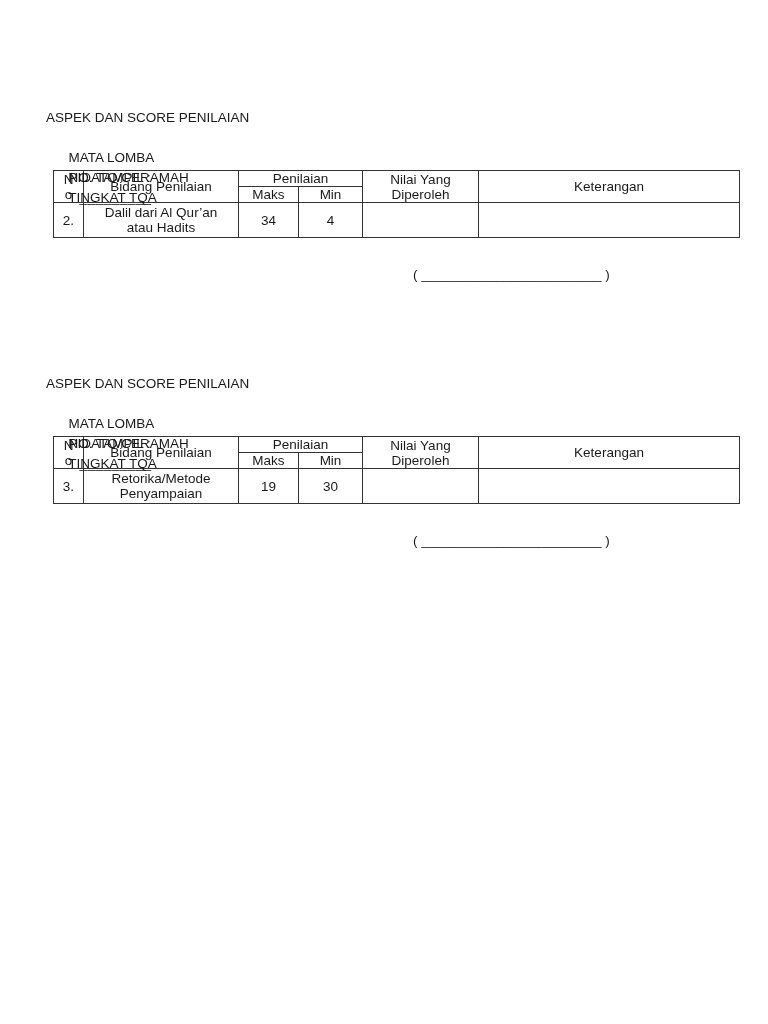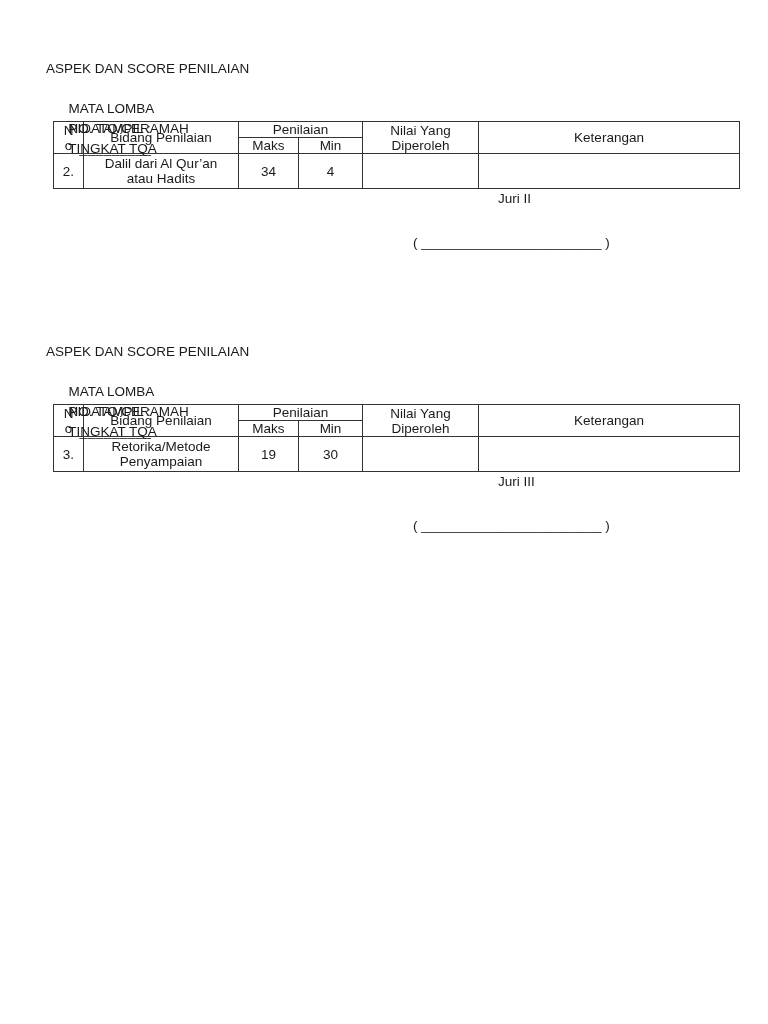--- a/index.html
+++ b/index.html
@@ -5,21 +5,21 @@
   * { box-sizing: border-box; }
   html, body { margin: 0; padding: 0; }
   body {
     width: 768px; height: 1024px;
     background: #ffffff;
     color: #1a1a1a;
     font-family: "Liberation Sans", "DejaVu Sans", sans-serif;
     font-size: 13.5px;
     overflow: hidden;
   }
-  .sheet { width: 768px; height: 1024px; padding-top: 59px; }
+  .sheet { width: 768px; height: 1024px; padding-top: 108px; }
   .section { padding-left: 46px; }
   .section-2 { margin-top: 92px; }
   .hline { height: 20px; line-height: 20px; white-space: pre; }
   .bold { font-weight: normal; }
   .blank { margin-left: 11px; letter-spacing: 0.5px; }
   table.score {
     border-collapse: collapse;
     table-layout: fixed;
     width: 686px;
     margin-left: 7px;
@@ -84,21 +84,20 @@
         <td>2.</td>
         <td>Dalil dari Al Qur’an<br>atau Hadits</td>
         <td>34</td>
         <td>4</td>
         <td></td>
         <td></td>
       </tr>
     </tbody>
       </table>
 
-    <div class="juri">Juri II</div>
     <div class="sig">( ________________________ )</div>
   </div>
 
   <div class="section section-2">
     <div class="hline">ASPEK DAN SCORE PENILAIAN</div>
     <div class="hline">
       <span>MATA LOMBA</span>
       <span class="bold">PIDATO/CERAMAH</span>
       <span>TINGKAT TQA</span>
     </div>
@@ -135,17 +134,16 @@
         <td>3.</td>
         <td>Retorika/Metode<br>Penyampaian</td>
         <td>19</td>
         <td>30</td>
         <td></td>
         <td></td>
       </tr>
     </tbody>
       </table>
 
-    <div class="juri">Juri III</div>
     <div class="sig">( ________________________ )</div>
   </div>
 
 </div>
 
 </body></html>

